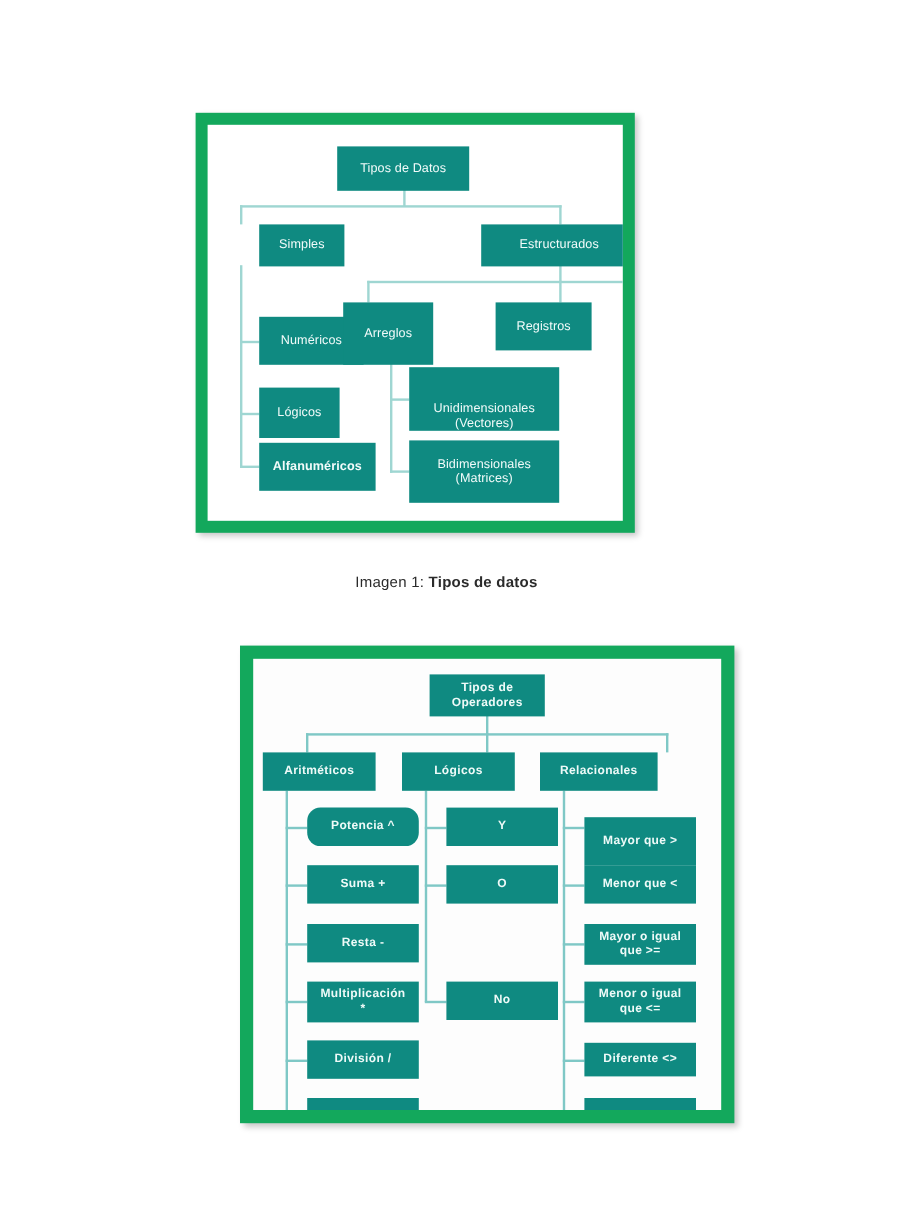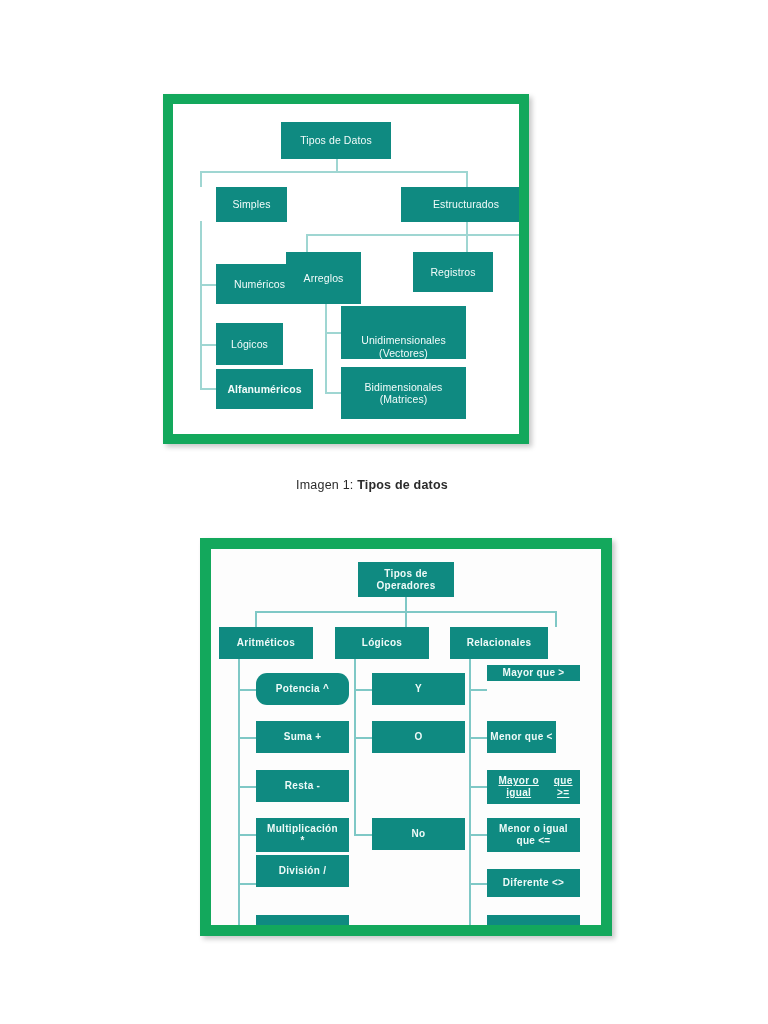--- a/index.html
+++ b/index.html
@@ -189,30 +189,30 @@
       <div class="node" style="left:124px; top:78px; width:94px; height:32px;">Lógicos</div>
       <div class="node" style="left:239px; top:78px; width:98px; height:32px;">Relacionales</div>
 
       <div class="node" style="left:45px; top:124px; width:93px; height:32px;border-radius:11px;">Potencia ^</div>
       <div class="node" style="left:45px; top:172px; width:93px; height:32px;">Suma +</div>
       <div class="node" style="left:45px; top:221px; width:93px; height:32px;">Resta -</div>
       <div class="node" style="left:45px; top:269px; width:93px; height:34px; flex-direction:column; justify-content:center;">
         <span class="sub">Multiplicación</span>
         <span class="sub">*</span>
       </div>
-      <div class="node" style="left:45px; top:306px; width:93px; height:32px;">División /</div>
+      <div class="node" style="left:45px; top:318px; width:93px; height:32px;">División /</div>
       <div class="node" style="left:45px; top:366px; width:93px; height:32px;">Módulo Mod</div>
 
       <div class="node" style="left:161px; top:124px; width:93px; height:32px;">Y</div>
       <div class="node" style="left:161px; top:172px; width:93px; height:32px;">O</div>
       <div class="node" style="left:161px; top:269px; width:93px; height:32px;">No</div>
 
-      <div class="node" style="left:276px; top:116px; width:93px; height:16px;">Mayor que &gt;</div>
-      <div class="node" style="left:276px; top:172px; width:69px; height:32px;">Menor que &lt;</div>
-      <div class="node" style="left:276px; top:221px; width:93px; height:34px; flex-direction:row; justify-content:center;text-decoration:underline;">
+      <div class="node" style="left:276px; top:132px; width:93px; height:40px;">Mayor que &gt;</div>
+      <div class="node" style="left:276px; top:172px; width:93px; height:32px;">Menor que &lt;</div>
+      <div class="node" style="left:276px; top:221px; width:93px; height:34px; flex-direction:column; justify-content:center;">
         <span class="sub">Mayor o igual</span>
         <span class="sub">que &gt;=</span>
       </div>
       <div class="node" style="left:276px; top:269px; width:93px; height:34px; flex-direction:column; justify-content:center;">
         <span class="sub">Menor o igual</span>
         <span class="sub">que &lt;=</span>
       </div>
       <div class="node" style="left:276px; top:320px; width:93px; height:28px;">Diferente &lt;&gt;</div>
       <div class="node" style="left:276px; top:366px; width:93px; height:32px;">Igual =</div>
 

